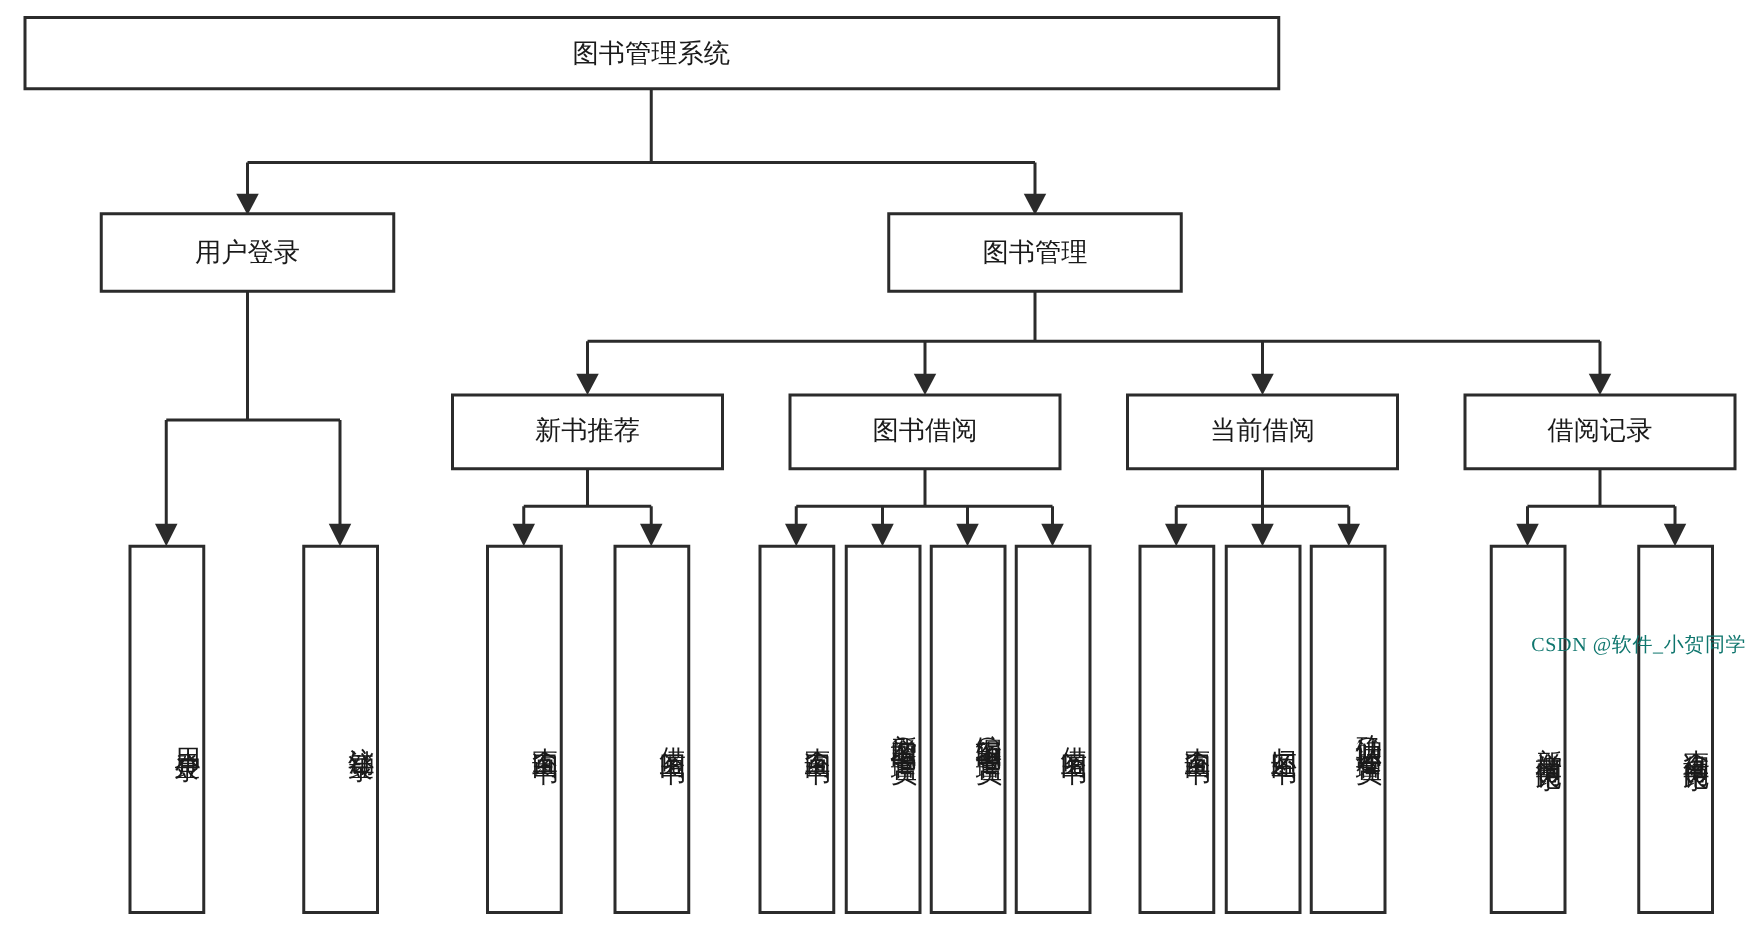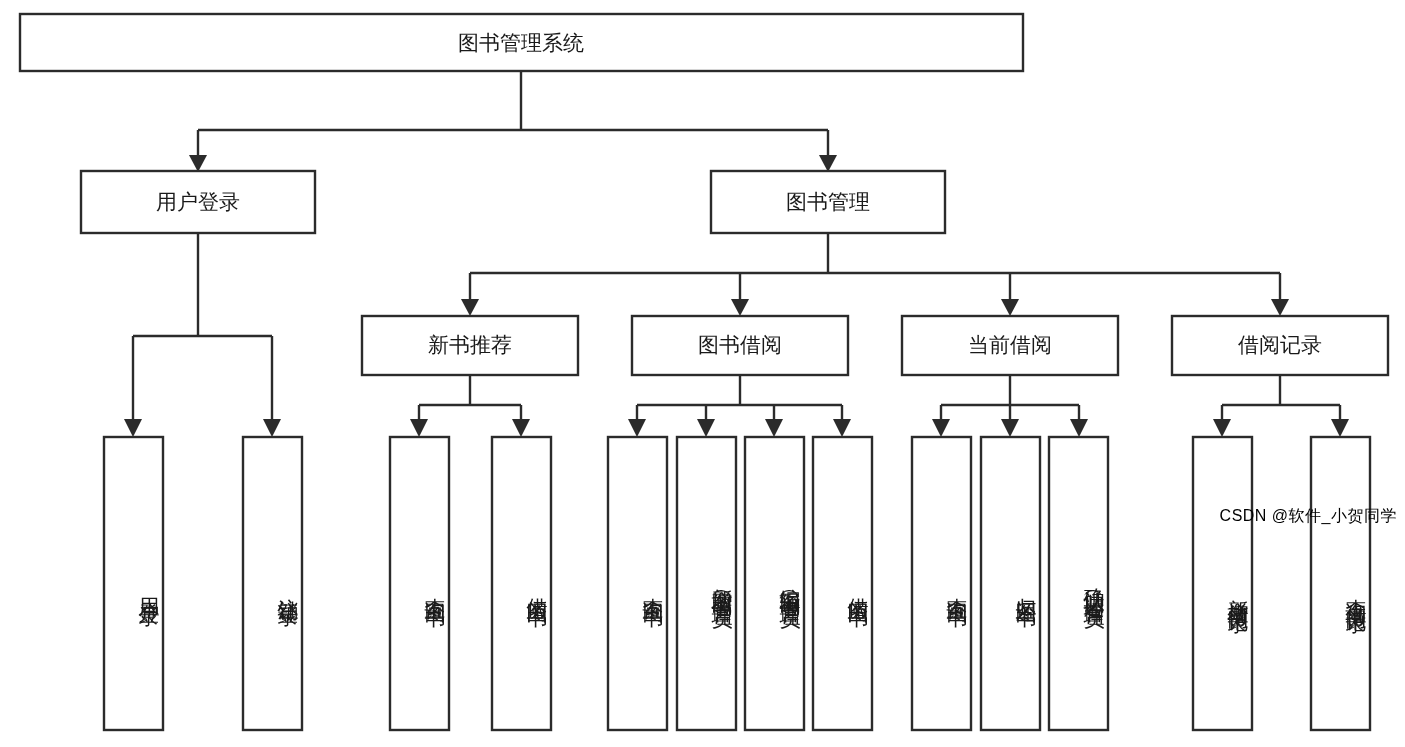--- a/index.html
+++ b/index.html
@@ -65,23 +65,23 @@
     color: #1a1a1a;
     letter-spacing: 3px;
     box-sizing: border-box;
     padding-top: 6px;
     pointer-events: none;
   }
   #watermark {
     position: absolute;
     right: 8px;
     bottom: 6px;
-    font-family: Liberation Sans, sans-serif;
+    font-family: Liberation Serif, serif;
     font-size: 16px;
-    color: #000000;
+    color: #0f766e;
     letter-spacing: 0.5px;
     white-space: nowrap;
   }
 </style>
 </head>
 <body>
 
 <div id="diagram-root">
 
   <svg class="diagram-canvas" viewBox="0 0 1405 747">

